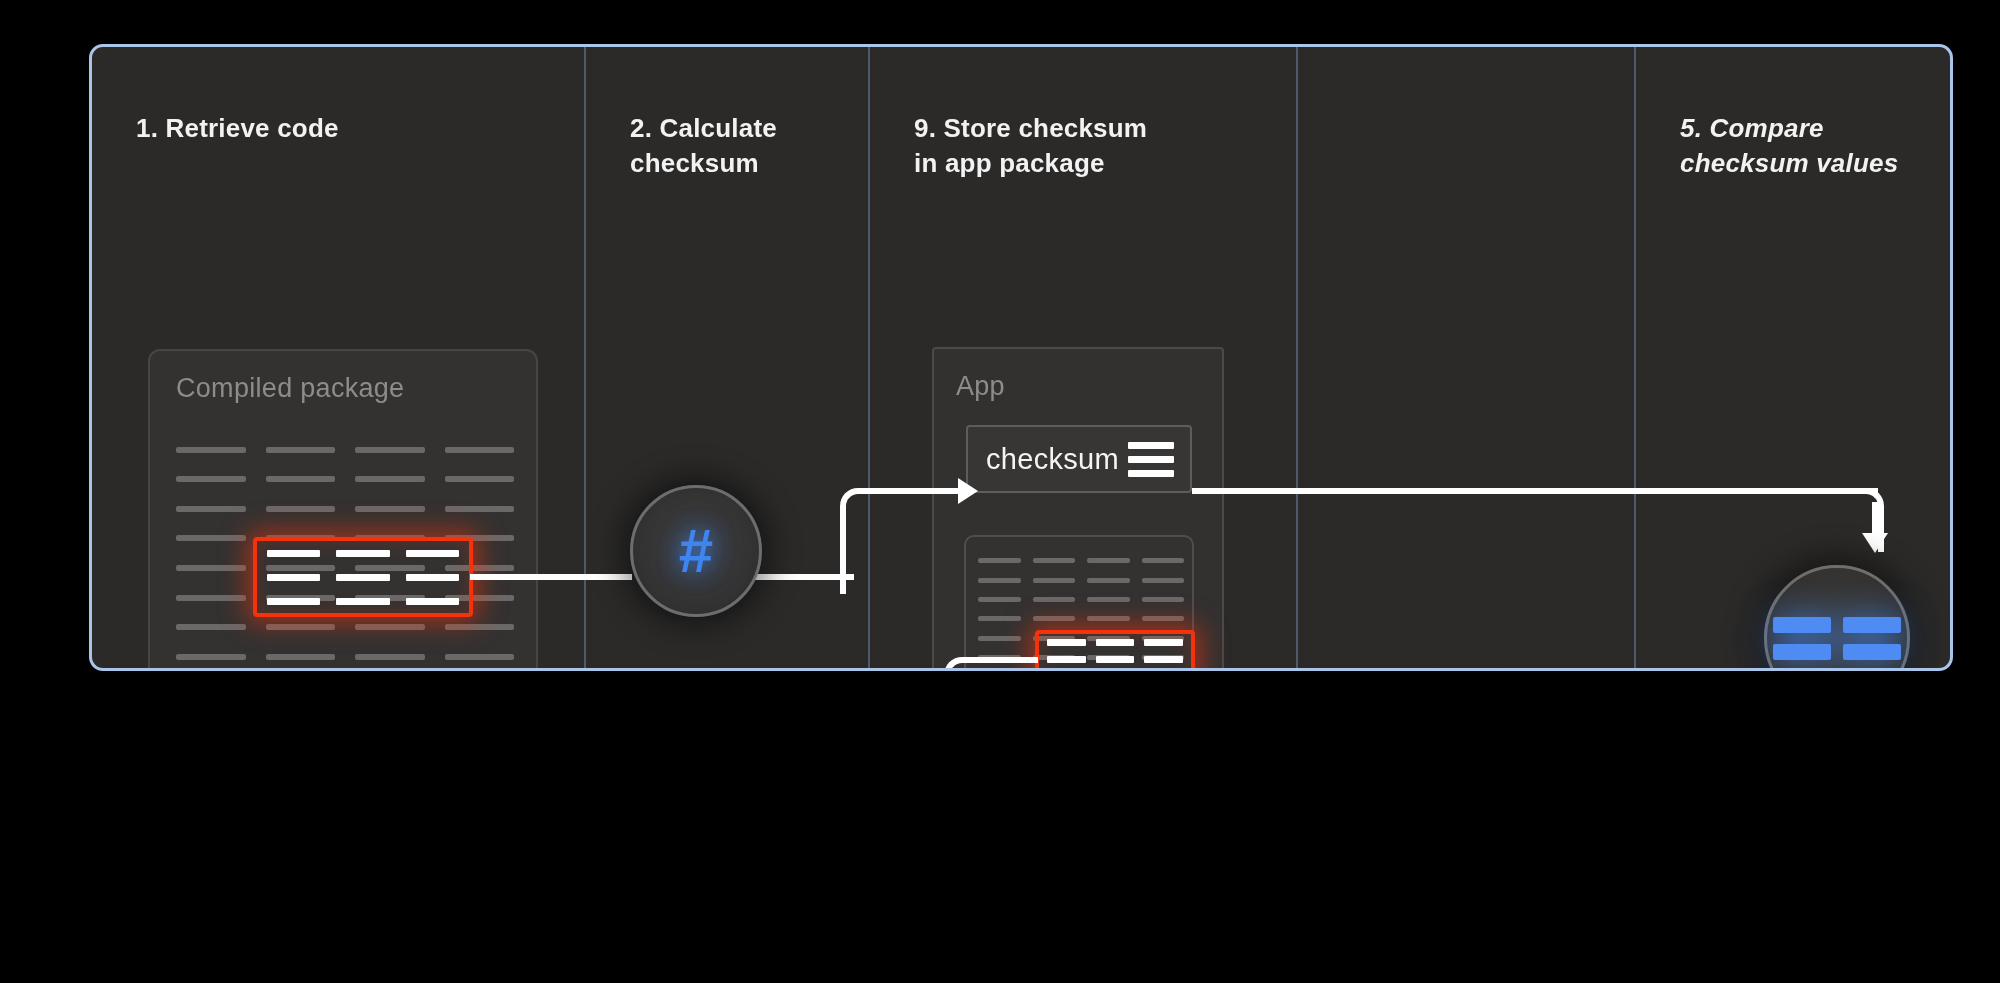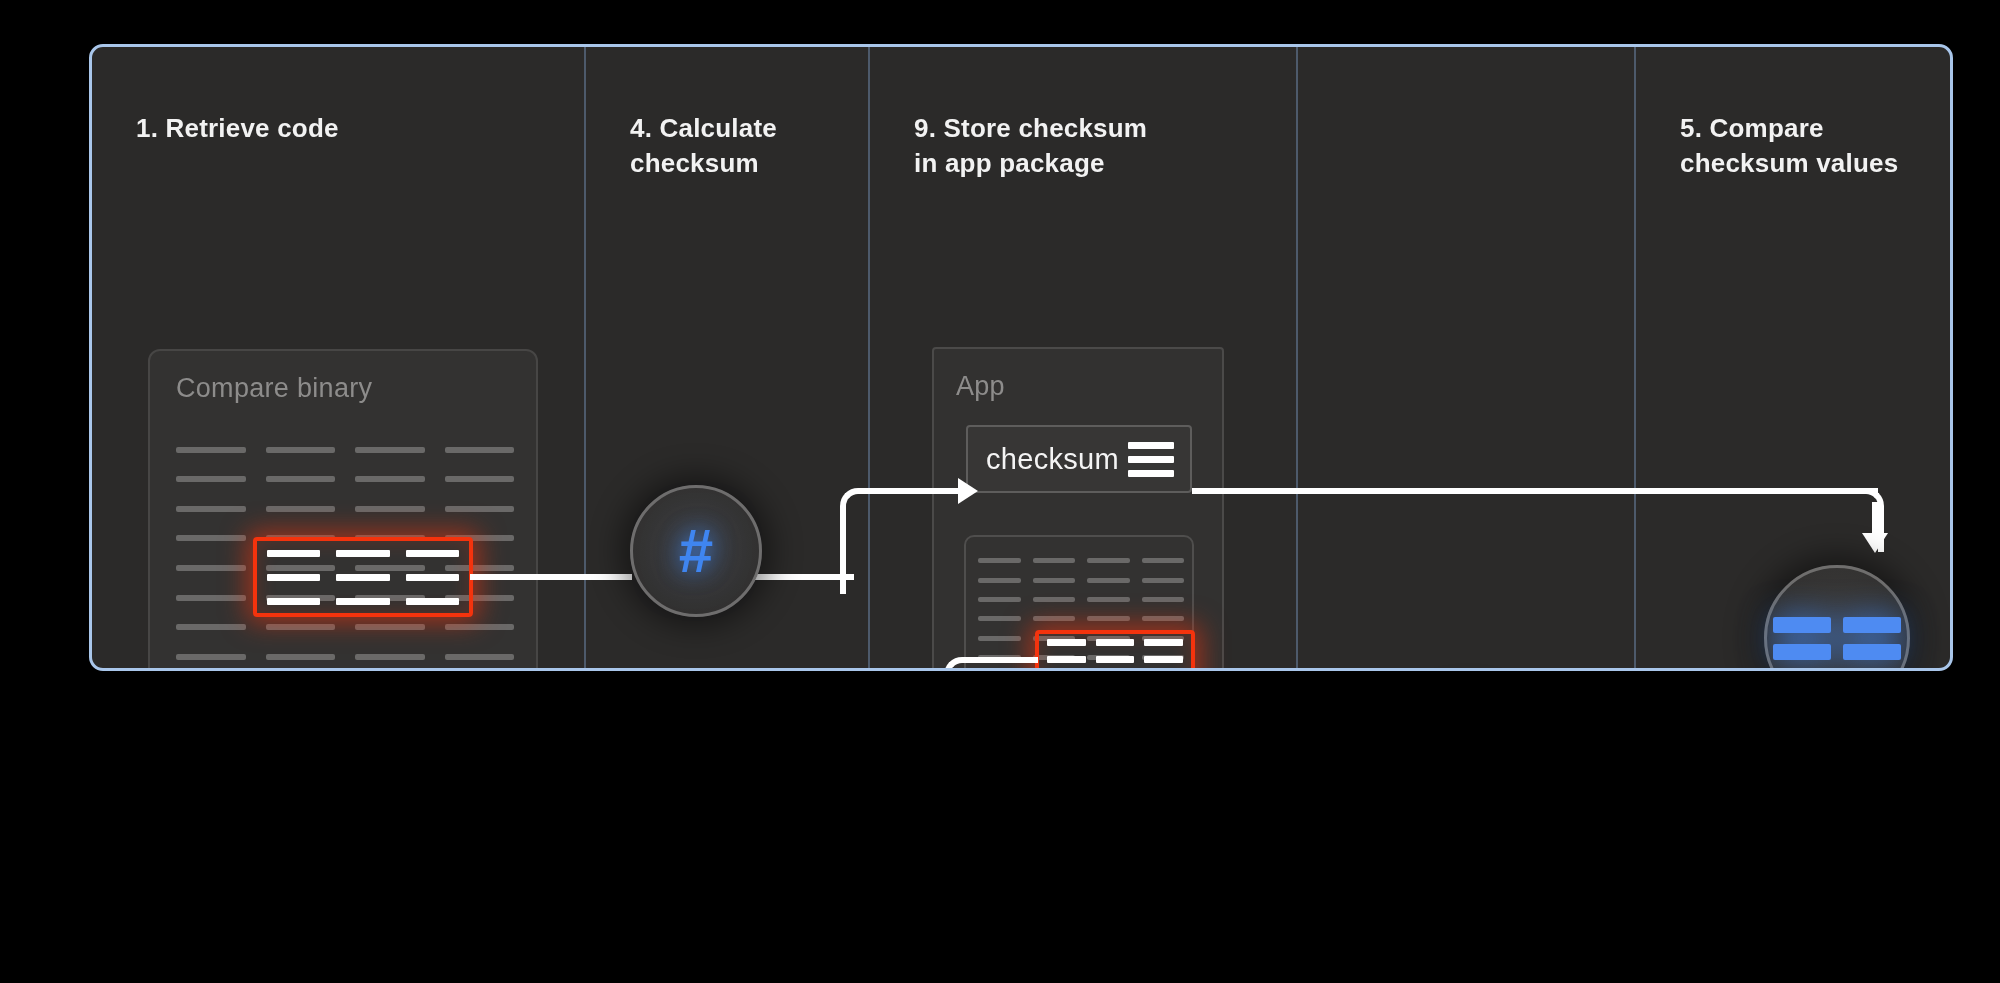--- a/index.html
+++ b/index.html
@@ -92,29 +92,29 @@
 
 <div id="stage">
   <div id="frame">
 
     <div class="divider" style="left:492px;"></div>
     <div class="divider" style="left:776px;"></div>
     <div class="divider" style="left:1204px;"></div>
     <div class="divider" style="left:1542px;"></div>
 
     <div class="col-head" style="left:44px;top:64px;width:420px;">1. Retrieve code</div>
-    <div class="col-head" style="left:538px;top:64px;width:220px;">4. Calculate
+    <div class="col-head" style="left:538px;top:64px;width:220px;">2. Calculate
 checksum</div>
     <div class="col-head" style="left:822px;top:64px;width:360px;">9. Store checksum
 in app package</div>
-    <div class="col-head" style="left:1588px;top:64px;width:280px;">5. Compare
+    <div class="col-head" style="left:1588px;top:64px;width:280px;font-style:italic;">5. Compare
 checksum values</div>
 
     <div class="panel binary-card" style="left:56px;top:302px;width:390px;height:520px;">
-      <div class="panel-title" style="left:26px;top:22px;">Compare binary</div>
+      <div class="panel-title" style="left:26px;top:22px;">Compiled package</div>
       <div class="codegrid" id="bin-grid" style="left:26px;top:84px;width:338px;height:414px;
                   grid-template-columns:repeat(4,1fr);grid-template-rows:repeat(14,1fr);
                   column-gap:20px;row-gap:0;align-items:center;">
           <span class="codeline" style="height: 6px;"></span>
           <span class="codeline" style="height: 6px;"></span>
           <span class="codeline" style="height: 6px;"></span>
           <span class="codeline" style="height: 6px;"></span>
           <span class="codeline" style="height: 6px;"></span>
           <span class="codeline" style="height: 6px;"></span>
           <span class="codeline" style="height: 6px;"></span>

